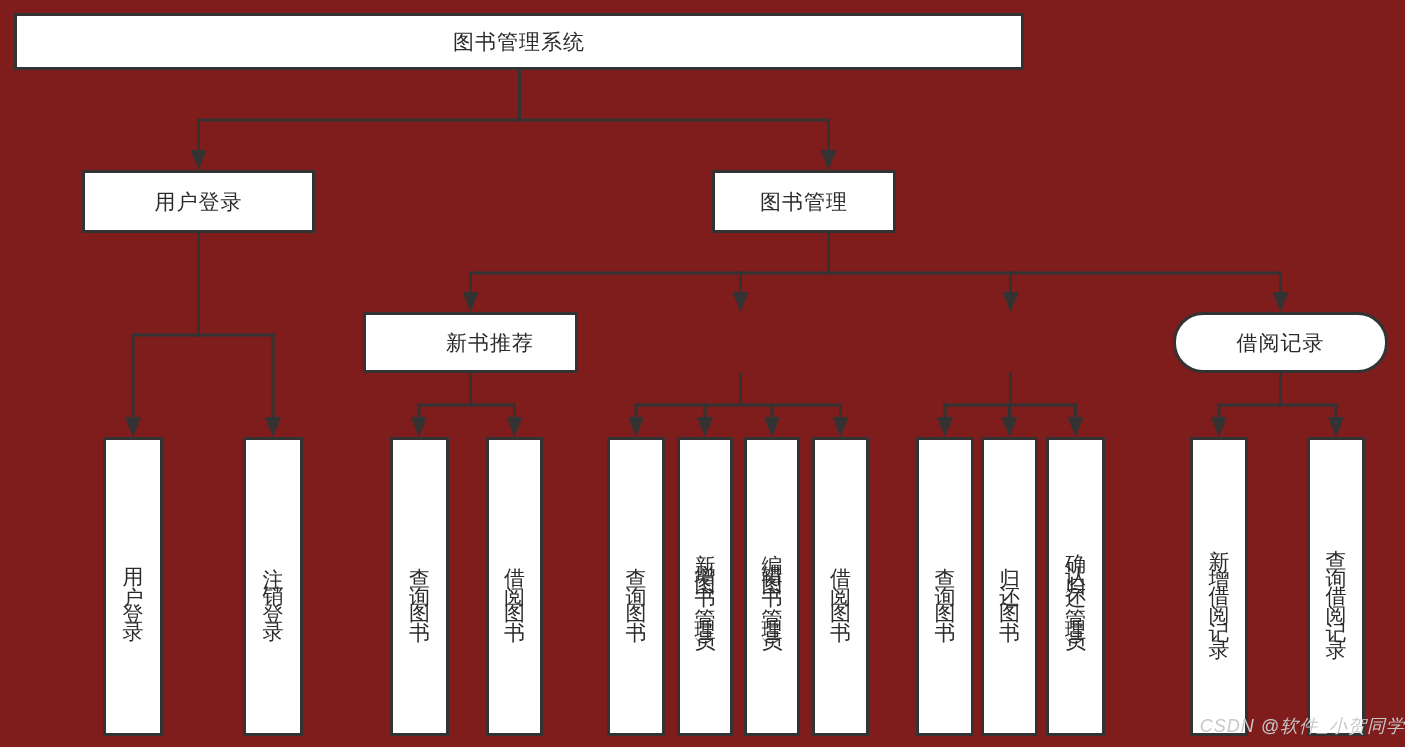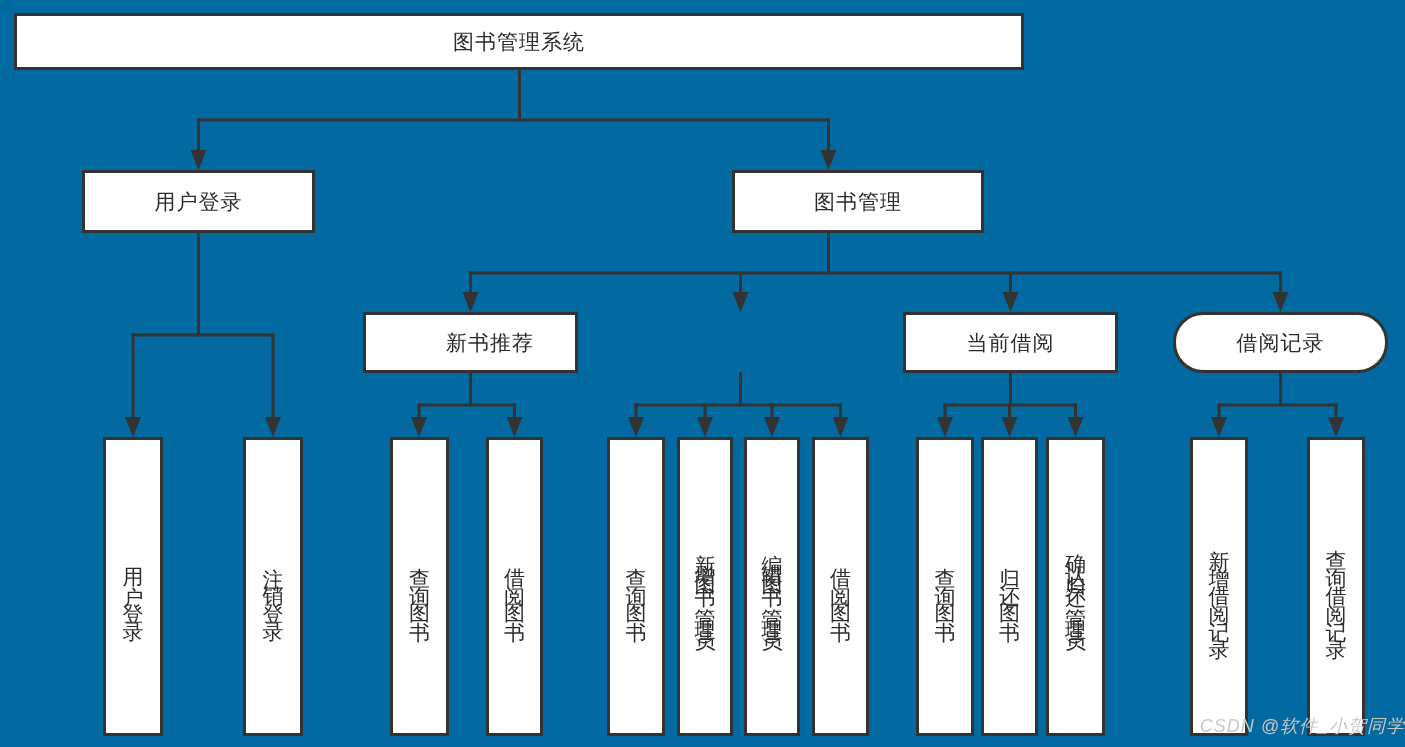--- a/index.html
+++ b/index.html
@@ -1,19 +1,19 @@
 <!DOCTYPE html>
 <html><head>
 <meta charset="utf-8">
 <style>
   html,body{margin:0;padding:0;background:#ffffff;}
   .canvas{
     position:relative;
     width:1405px;height:747px;
-    background:#0369a1;
+    background:#7f1d1d;
     font-family:"Liberation Sans", sans-serif;
     overflow:hidden;
     text-align:right;
   }
   .connectors{position:absolute;left:0;top:0;width:1405px;height:747px;}
   .node{
     position:absolute;
     box-sizing:border-box;
     border:3px solid #333333;
     background:#ffffff;
@@ -37,21 +37,21 @@
     right:0;
     top:714px;
     font-size:18px;
     color:#c8c8c8;
     letter-spacing:1px;
     font-style:italic;
   }
   
   .n-root{left:14px;top:13px;width:1010px;height:57px;}
   .n-userlogin{left:82px;top:170px;width:233px;height:63px;}
-  .n-bookmgmt{left:712px;top:170px;width:252px;height:63px;margin-left:20px;}
+  .n-bookmgmt{left:712px;top:170px;width:184px;height:63px;}
   .n-l3{top:312px;width:215px;height:61px;}
   .n-recommend{left:363px;padding-left:39px;}
   .n-borrowing{left:633px;}
   .n-current{left:903px;}
   .n-records{left:1173px;border-radius:30px;}
   .leaf{top:437px;height:299px;}
   .lf-1{left:103px;width:60px;}
   .lf-2{left:243px;width:60px;}
   .lf-3{left:390px;width:59px;}
   .lf-4{left:486px;width:57px;}
@@ -138,21 +138,20 @@
       <polygon points="1328,417 1344,417 1336,437"></polygon>
     </g>
   </svg>
 
   <div class="node n-root">图书管理系统</div>
 
   <div class="node n-userlogin">用户登录</div>
   <div class="node n-bookmgmt">图书管理</div>
 
   <div class="node n-l3 n-recommend">新书推荐</div>
-  <div class="node n-l3 n-current">当前借阅</div>
   <div class="node n-l3 n-records">借阅记录</div>
 
   <div class="node leaf lf-1">用户登录</div>
   <div class="node leaf lf-2">注销登录</div>
 
   <div class="node leaf lf-3">查询图书</div>
   <div class="node leaf lf-4">借阅图书</div>
 
   <div class="node leaf lf-5">查询图书</div>
   <div class="node leaf tight lf-6">新增图书（管理员）</div>

